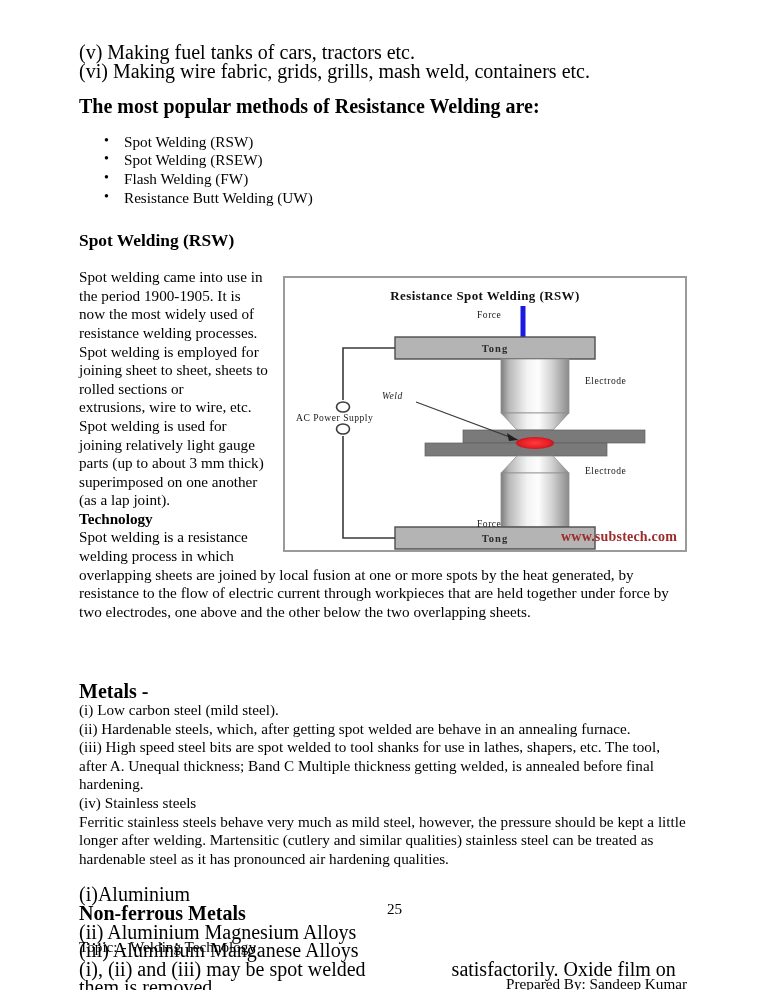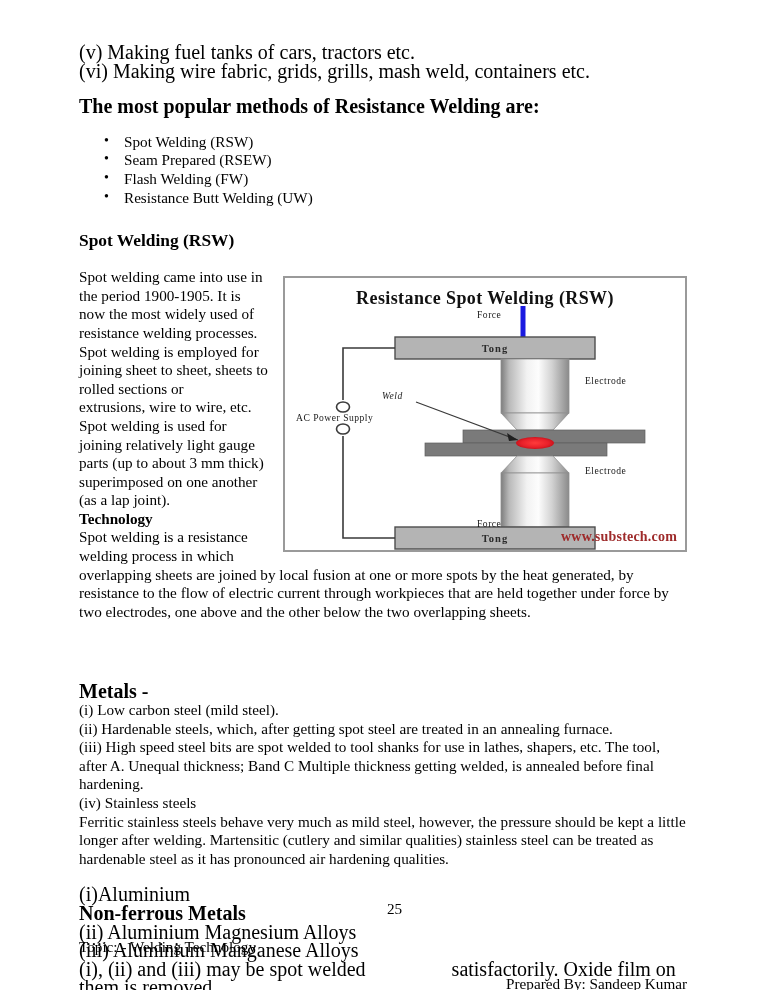--- a/index.html
+++ b/index.html
@@ -93,21 +93,21 @@
     height: 100%;
   }
   .fig-title {
     position: absolute;
     top: 10px;
     left: 0;
     width: 100%;
     text-align: center;
     font-family: "Liberation Serif", "DejaVu Serif", serif;
     font-weight: bold;
-    font-size: 18px;
+    font-size: 13px;
     letter-spacing: 0.4px;
     color: #111111;
   }
   .fig-label {
     position: absolute;
     font-size: 9.6px;
     font-family: "Liberation Serif", "DejaVu Serif", serif;
     color: #1a1a1a;
     letter-spacing: 0.5px;
     white-space: nowrap;
@@ -172,21 +172,21 @@
 
     <div class="spacer-md"></div>
 
     <ul class="bullets">
       <li>
         <span class="dot">•</span>
         <span>Spot Welding (RSW)</span>
       </li>
       <li>
         <span class="dot">•</span>
-        <span>Seam Prepared (RSEW)</span>
+        <span>Spot Welding (RSEW)</span>
       </li>
       <li>
         <span class="dot">•</span>
         <span>Flash Welding (FW)</span>
       </li>
       <li>
         <span class="dot">•</span>
         <span>Resistance Butt Welding (UW)</span>
       </li>
     </ul>
@@ -295,21 +295,21 @@
       <span>Spot welding is a resistance welding process in which overlapping sheets are joined by local fusion at one or more spots by the heat generated, by resistance to the flow of electric current through workpieces that are held together under force by two electrodes, one above and the other below the two overlapping sheets.</span>
     </div>
 
     <div style="clear:both; height:44px;"></div>
 
 
     <div class="spacer-md"></div>
 
     <div class="line bold">Metals -</div>
     <p class="para">(i) Low carbon steel (mild steel).</p>
-    <p class="para">(ii) Hardenable steels, which, after getting spot steel are treated in an annealing furnace.</p>
+    <p class="para">(ii) Hardenable steels, which, after getting spot welded are behave in an annealing furnace.</p>
     <p class="para">(iii) High speed steel bits are spot welded to tool shanks for use in lathes, shapers, etc. The tool, after A. Unequal thickness; Band C Multiple thickness getting welded, is annealed before final hardening.</p>
     <p class="para">(iv) Stainless steels</p>
     <p class="para">Ferritic stainless steels behave very much as mild steel, however, the pressure should be kept a little longer after welding. Martensitic (cutlery and similar qualities) stainless steel can be treated as hardenable steel as it has pronounced air hardening qualities.</p>
 
     <div class="spacer-md"></div>
 
     <div class="line">(i)Aluminium</div>
     <div class="line bold">Non-ferrous Metals</div>
     <div class="line">(ii) Aluminium Magnesium Alloys</div>
     <div class="line">(iii) Aluminium Manganese Alloys</div>

